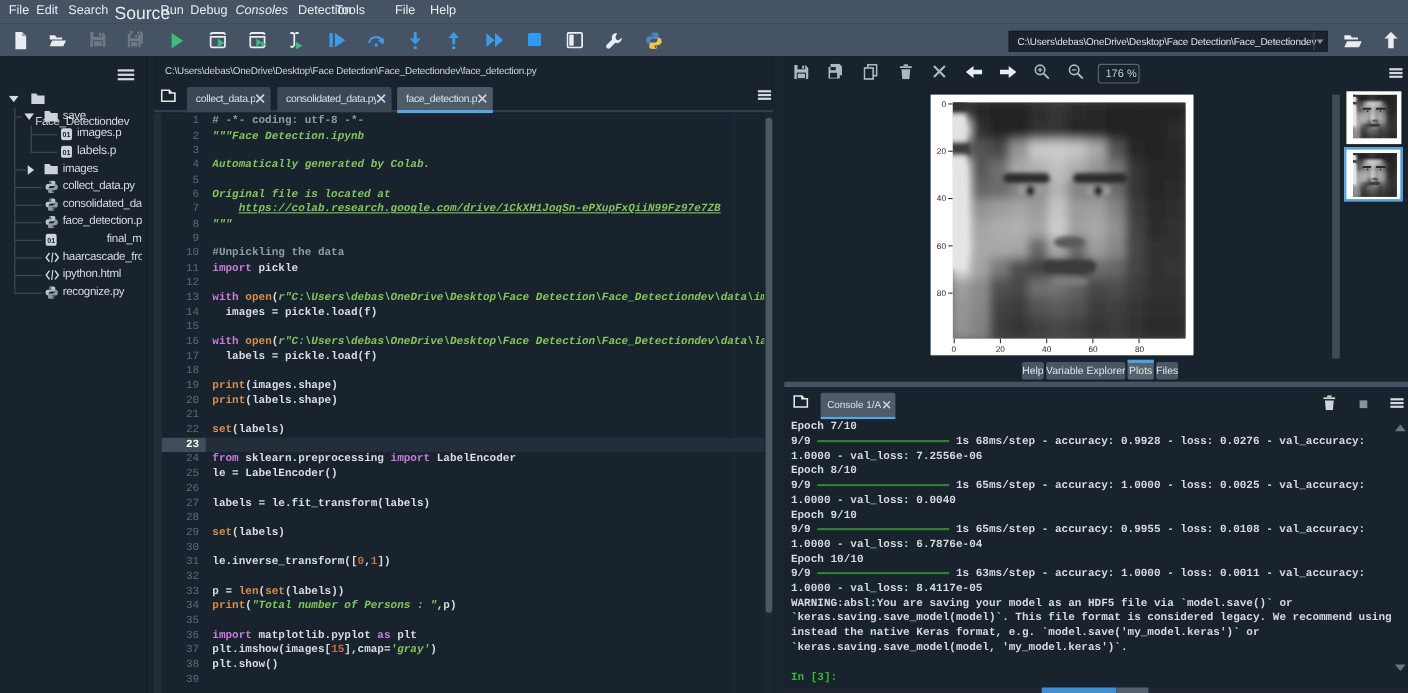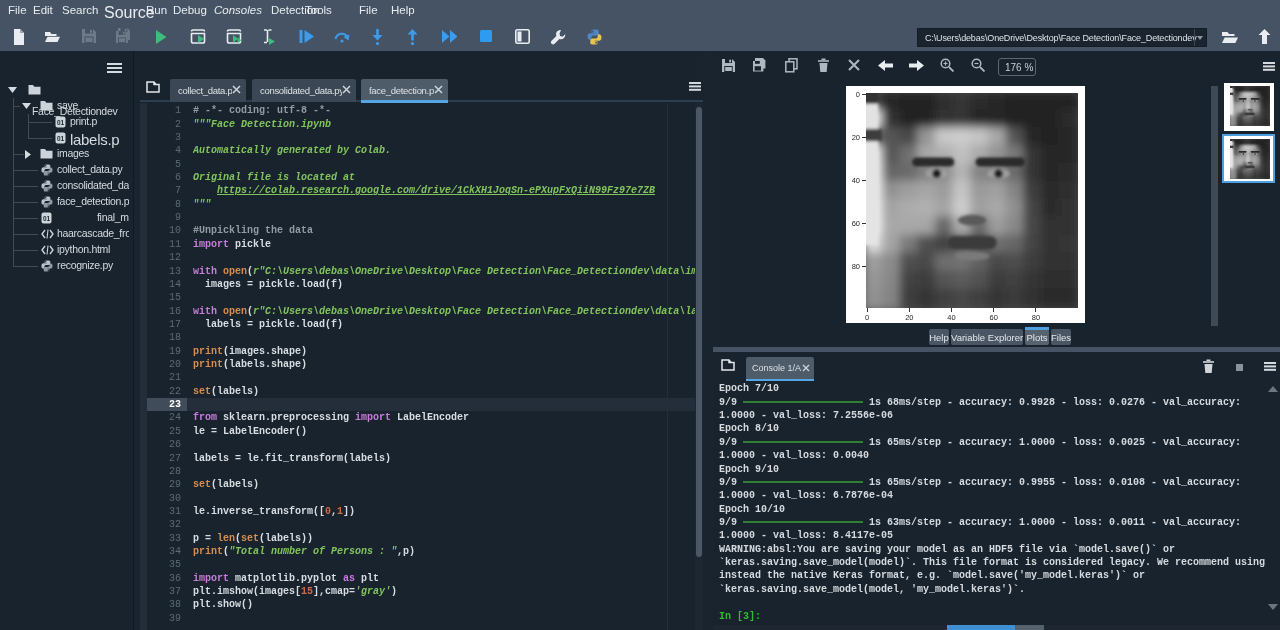--- a/index.html
+++ b/index.html
@@ -153,26 +153,26 @@
       <path d="M0 0 h9 L4.5 6 z" fill="#d5dade"></path>
     </svg>
 <svg class="abs" style="left:40px;top:100px;" width="13" height="11" viewBox="0 0 13 11" xmlns="http://www.w3.org/2000/svg">
       <path d="M0.5 1 h4.5 l1.3 1.8 h6.2 v7.7 h-12 z" fill="#ccd3d9"></path>
     </svg>
 <span class="abs" style="left:57px;top:99px;font-size:10.5px;letter-spacing:-0.3px;color:#d5dade;white-space:nowrap;">save</span>
 <svg class="abs" style="left:55px;top:116px;" width="11" height="12" viewBox="0 0 11 12" xmlns="http://www.w3.org/2000/svg">
       <rect x="0.5" y="0.5" width="10" height="11" rx="2" fill="#ccd3d9"></rect>
       <text x="5.5" y="8.6" font-size="6.5" font-weight="bold" text-anchor="middle" fill="#19232D" font-family="Liberation Sans">01</text>
     </svg>
-<span class="abs" style="left:70px;top:115px;font-size:10.5px;letter-spacing:-0.3px;color:#d5dade;white-space:nowrap;">print.p</span>
+<span class="abs" style="left:70px;top:115px;font-size:10.5px;letter-spacing:-0.3px;color:#d5dade;white-space:nowrap;">images.p</span>
 <svg class="abs" style="left:55px;top:132px;" width="11" height="12" viewBox="0 0 11 12" xmlns="http://www.w3.org/2000/svg">
       <rect x="0.5" y="0.5" width="10" height="11" rx="2" fill="#ccd3d9"></rect>
       <text x="5.5" y="8.6" font-size="6.5" font-weight="bold" text-anchor="middle" fill="#19232D" font-family="Liberation Sans">01</text>
     </svg>
-<span class="abs" style="left:70px;top:131px;font-size:15px;letter-spacing:-0.3px;color:#d5dade;white-space:nowrap;">labels.p</span>
+<span class="abs" style="left:70px;top:131px;font-size:11px;letter-spacing:-0.3px;color:#d5dade;white-space:nowrap;">labels.p</span>
 <svg class="abs" style="left:25px;top:150px;" width="6" height="9" viewBox="0 0 6 9" xmlns="http://www.w3.org/2000/svg">
       <path d="M0 0 v9 L6 4.5 z" fill="#d5dade"></path>
     </svg>
 <svg class="abs" style="left:40px;top:148px;" width="13" height="11" viewBox="0 0 13 11" xmlns="http://www.w3.org/2000/svg">
       <path d="M0.5 1 h4.5 l1.3 1.8 h6.2 v7.7 h-12 z" fill="#ccd3d9"></path>
     </svg>
 <span class="abs" style="left:57px;top:147px;font-size:10.5px;letter-spacing:-0.3px;color:#d5dade;white-space:nowrap;">images</span>
 <svg class="abs" style="left:41px;top:164px;" width="12" height="12" viewBox="0 0 12 12" xmlns="http://www.w3.org/2000/svg">
       <path d="M5.9 0.4 c-2.4 0-2.2 1-2.2 1 v1.5 h2.3 v0.4 H2.6 c0 0-2.2-0.2-2.2 2.6 0 2.7 1.9 2.6 1.9 2.6 h1.1 V7 c0 0-0.1-1.9 1.8-1.9 h2.3 c0 0 1.8 0 1.8-1.7 V1.6 c0 0 0.2-1.2-2.3-1.2 z M4.7 1.1 a0.7 0.7 0 1 1 0 1.4 0.7 0.7 0 0 1 0-1.4 z" fill="#b9c2c9"></path>
       <path d="M6.1 11.6 c2.4 0 2.2-1 2.2-1 V9.1 H6 v-0.4 h3.4 c0 0 2.2 0.2 2.2-2.6 0-2.7-1.9-2.6-1.9-2.6 H8.6 V5 c0 0 0.1 1.9-1.8 1.9 H4.5 c0 0-1.8 0-1.8 1.7 v1.8 c0 0-0.2 1.2 2.3 1.2 z M7.3 10.9 a0.7 0.7 0 1 1 0-1.4 0.7 0.7 0 0 1 0 1.4 z" fill="#8f9aa3"></path>
@@ -204,20 +204,21 @@
     </svg>
 <span class="abs" style="left:57px;top:243px;font-size:10.5px;letter-spacing:-0.3px;color:#d5dade;white-space:nowrap;">ipython.html</span>
 <svg class="abs" style="left:41px;top:260px;" width="12" height="12" viewBox="0 0 12 12" xmlns="http://www.w3.org/2000/svg">
       <path d="M5.9 0.4 c-2.4 0-2.2 1-2.2 1 v1.5 h2.3 v0.4 H2.6 c0 0-2.2-0.2-2.2 2.6 0 2.7 1.9 2.6 1.9 2.6 h1.1 V7 c0 0-0.1-1.9 1.8-1.9 h2.3 c0 0 1.8 0 1.8-1.7 V1.6 c0 0 0.2-1.2-2.3-1.2 z M4.7 1.1 a0.7 0.7 0 1 1 0 1.4 0.7 0.7 0 0 1 0-1.4 z" fill="#b9c2c9"></path>
       <path d="M6.1 11.6 c2.4 0 2.2-1 2.2-1 V9.1 H6 v-0.4 h3.4 c0 0 2.2 0.2 2.2-2.6 0-2.7-1.9-2.6-1.9-2.6 H8.6 V5 c0 0 0.1 1.9-1.8 1.9 H4.5 c0 0-1.8 0-1.8 1.7 v1.8 c0 0-0.2 1.2 2.3 1.2 z M7.3 10.9 a0.7 0.7 0 1 1 0-1.4 0.7 0.7 0 0 1 0 1.4 z" fill="#8f9aa3"></path>
     </svg>
 <span class="abs" style="left:57px;top:259px;font-size:10.5px;letter-spacing:-0.3px;color:#d5dade;white-space:nowrap;">recognize.py</span>
 <div class="abs" style="left:129px;top:51px;width:11px;height:579px;background:#19232D;"></div>
 <div class="abs" style="left:133px;top:51px;width:7px;height:579px;background:#1a242e;border-left:1px solid #111a23;"></div>
 <div class="abs" style="left:140px;top:51px;width:563px;height:579px;background:#19232D;"></div>
+<span class="abs" style="left:150px;top:59px;font-size:9px;letter-spacing:-0.2px;color:#ced4d9;white-space:nowrap;">C:\Users\debas\OneDrive\Desktop\Face Detection\Face_Detectiondev\face_detection.py</span>
 <svg class="abs" style="left:146px;top:81px;" width="14" height="12" viewBox="0 0 14 12" xmlns="http://www.w3.org/2000/svg">
       <path d="M1 11 V1 h7 l2 2.5 h3 V11 z M8 1 v2.5 h2" fill="none" stroke="#e2e7eb" stroke-width="1.5"></path>
     </svg>
 <div class="abs" style="left:140px;top:100px;width:563px;height:2px;background:#2c3e50;"></div>
 <div class="abs" style="left:170px;top:79px;width:76px;height:23px;background:#3b4754;border-radius:2px 2px 0 0;"></div>
 <span class="abs" style="left:178px;top:85px;width:54px;overflow:hidden;white-space:nowrap;font-size:9.5px;letter-spacing:-0.3px;color:#dce1e5;">collect_data.py</span>
 <svg class="abs" style="left:232px;top:85px;" width="9" height="9" viewBox="0 0 9 9">
       <path d="M1 1 L8 8 M8 1 L1 8" stroke="#cdd3d8" stroke-width="1.5"></path>
     </svg>
 <div class="abs" style="left:252px;top:79px;width:104px;height:23px;background:#3b4754;border-radius:2px 2px 0 0;"></div>

